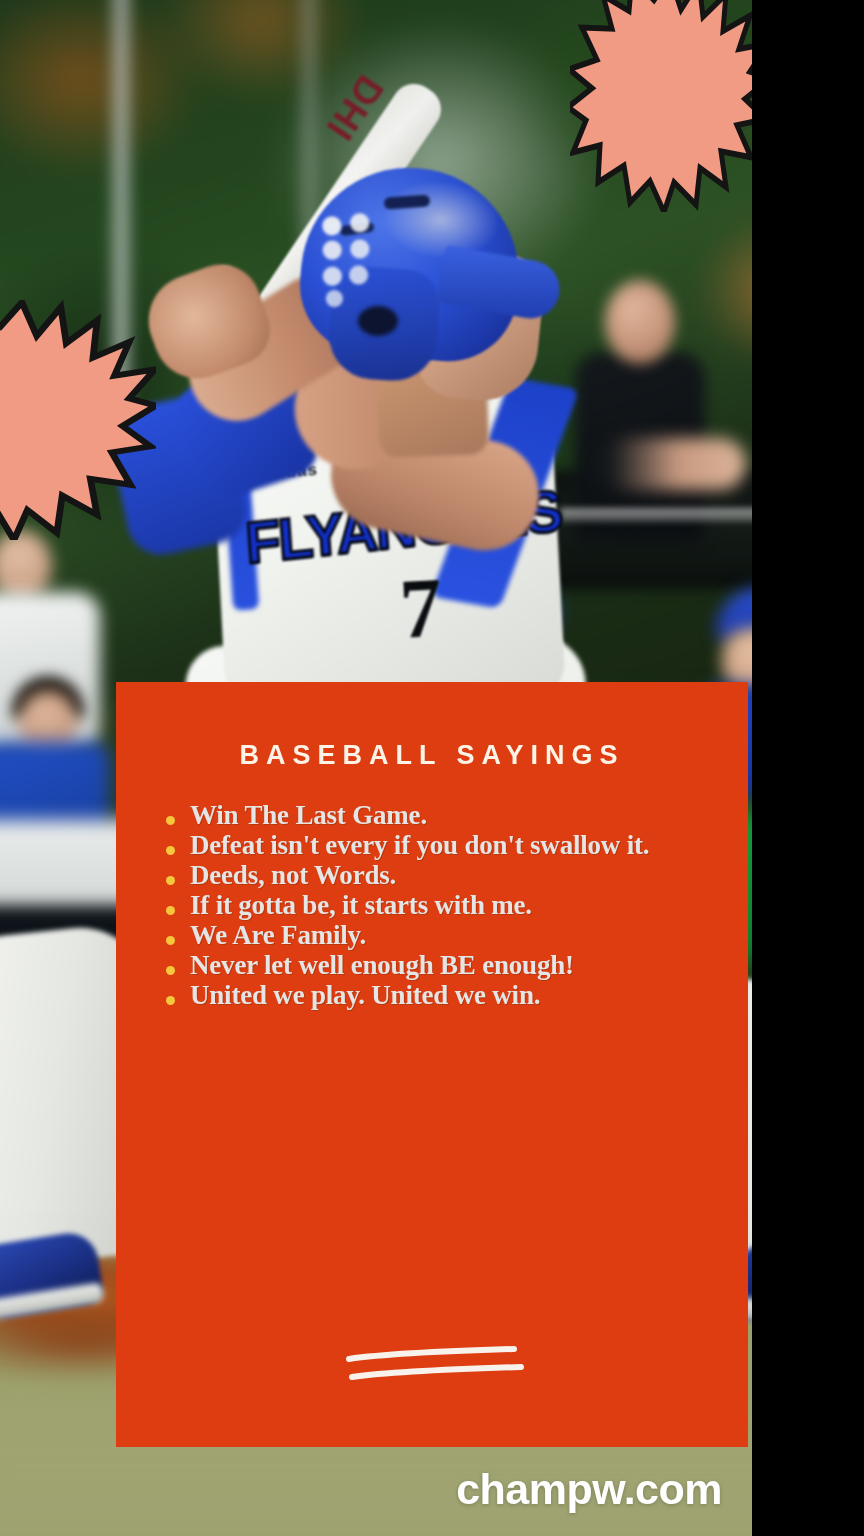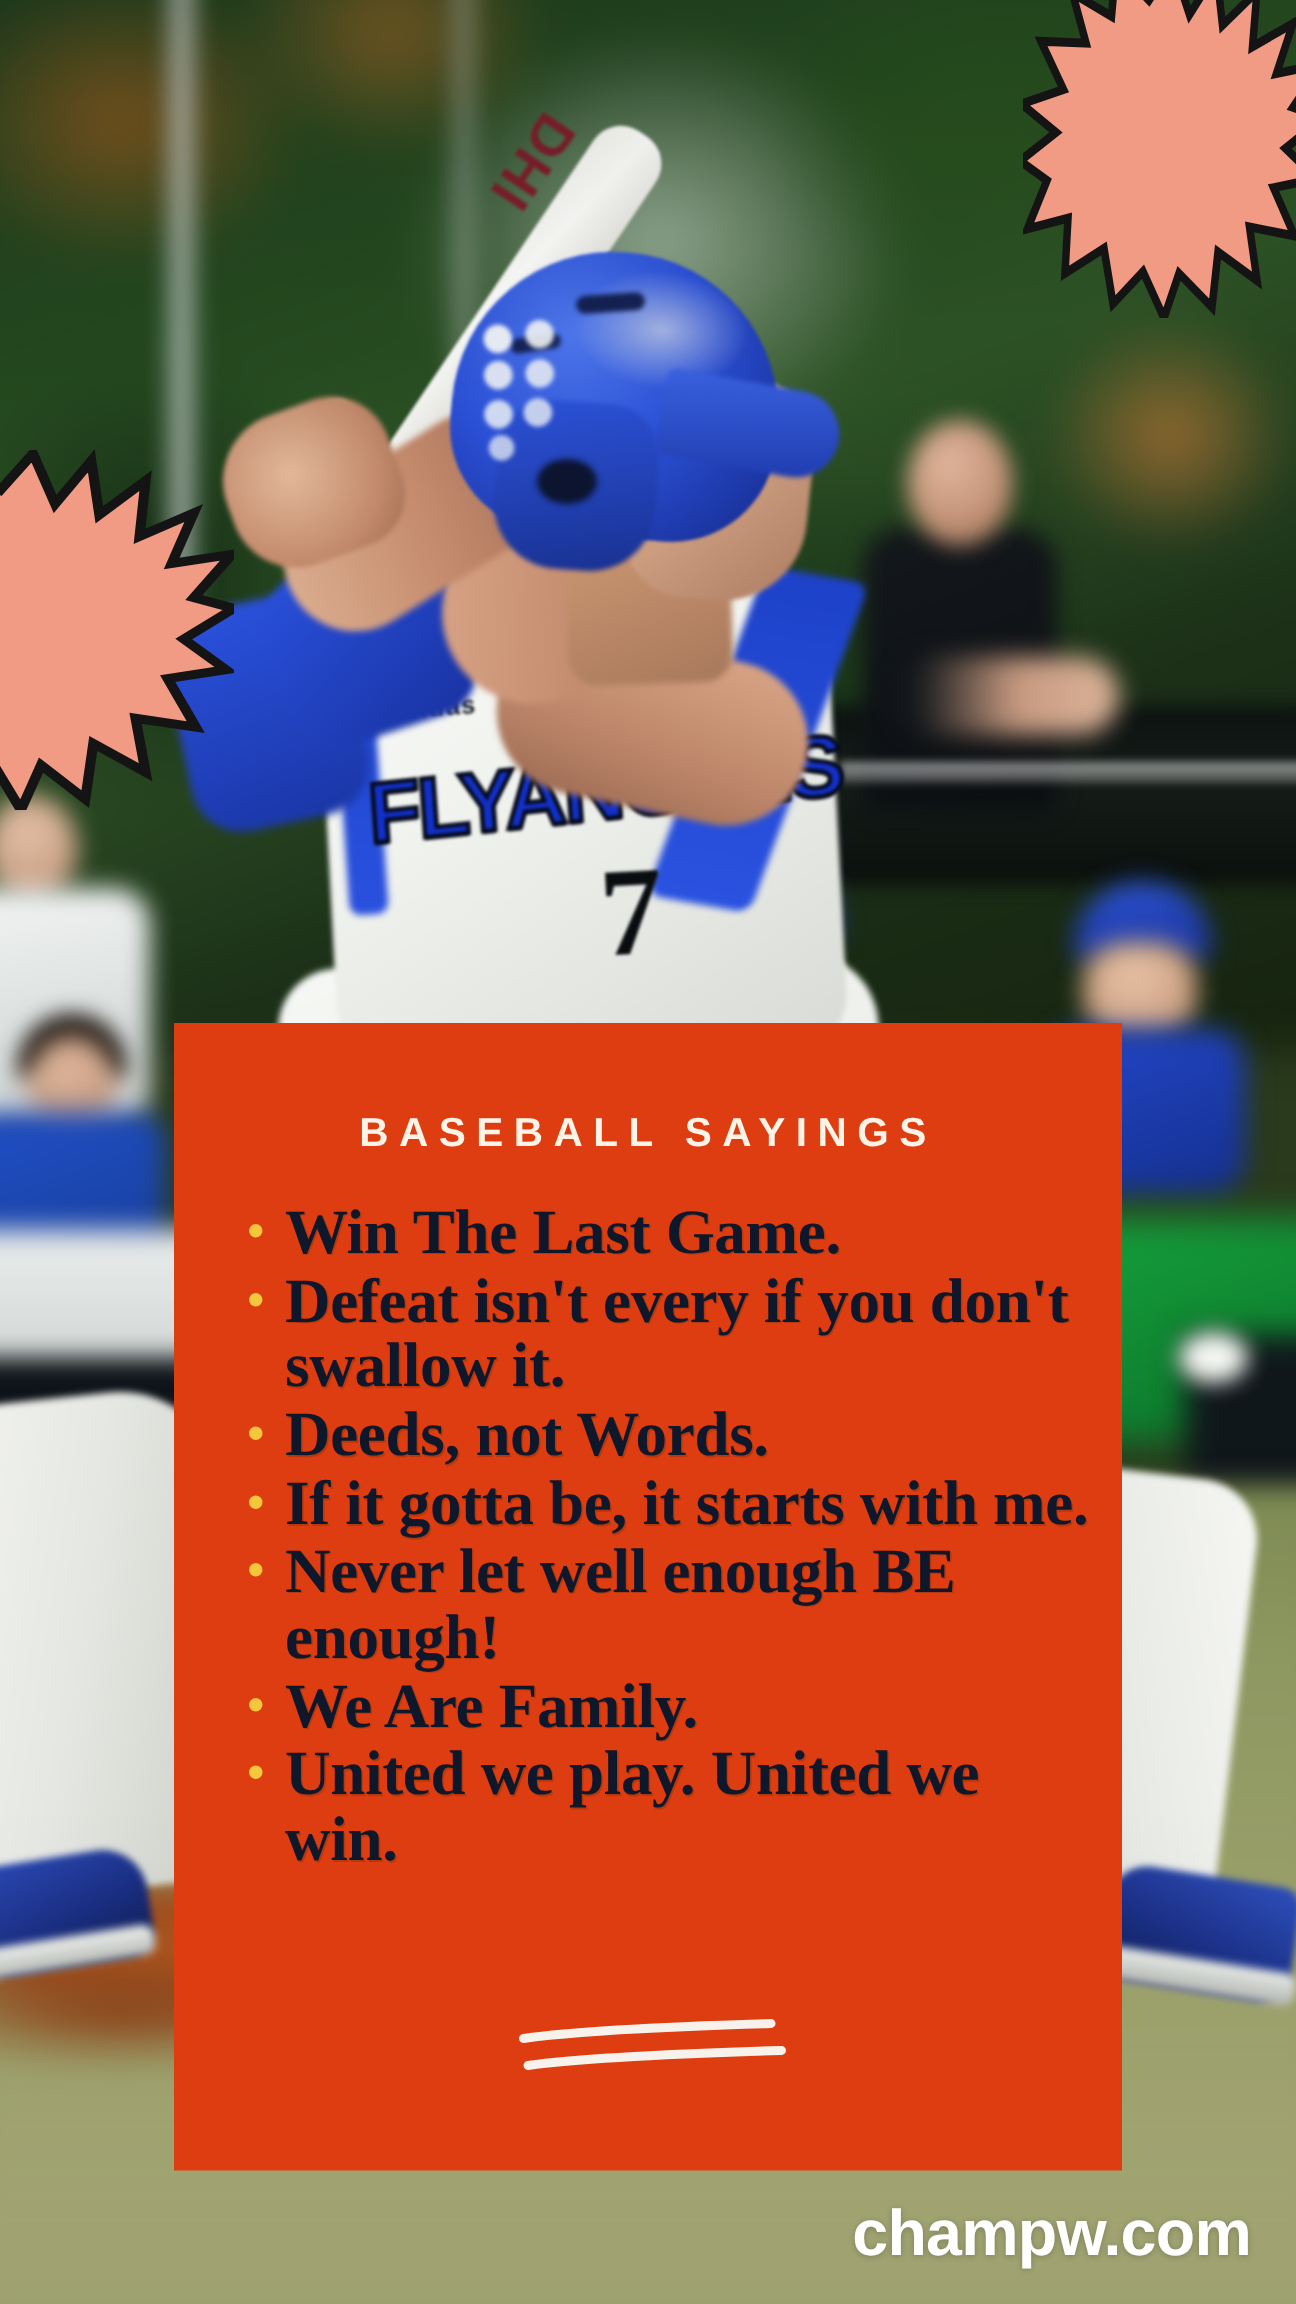--- a/index.html
+++ b/index.html
@@ -2,21 +2,21 @@
 <html><head>
 <meta charset="utf-8">
 <style>
   html, body {
     margin: 0;
     padding: 0;
     background: #000;
   }
   .poster {
     position: relative;
-    width: 864px;
+    width: 752px;
     height: 1536px;
     overflow: hidden;
     font-family: "Liberation Sans", sans-serif;
     background: #2a3a1c;
     text-decoration: underline;
   }
 
   
   .photo {
     position: absolute;
@@ -435,23 +435,23 @@
   }
   .sayings {
     margin: 30px 0 0 0;
     padding: 0 22px 0 74px;
     list-style: none;
   }
   .sayings li {
     position: relative;
     font-family: "Liberation Serif", serif;
     font-weight: bold;
-    font-size: 42px;
+    font-size: 27px;
     line-height: 1.04;
-    color: #0f172a;
+    color: #e5e5e5;
     letter-spacing: -0.2px;
     text-shadow: 1px 1px 0 rgba(150,52,10,.55);
     margin-bottom: 2px;
   }
   .sayings li::before {
     content: "";
     position: absolute;
     left: -24px;
     top: 15px;
     width: 9px; height: 9px;
@@ -570,22 +570,22 @@
   </div>
 
   <div class="card">
     <h1 class="card-title">BASEBALL SAYINGS</h1>
 
     <ul class="sayings">
       <li>Win The Last Game.</li>
       <li>Defeat isn't every if you don't swallow it.</li>
       <li>Deeds, not Words.</li>
       <li>If it gotta be, it starts with me.</li>
+      <li>We Are Family.</li>
       <li>Never let well enough BE enough!</li>
-      <li>We Are Family.</li>
       <li>United we play. United we win.</li>
     </ul>
 
     <div class="card-underline">
       <svg viewBox="0 0 632 46" width="632" height="46" aria-hidden="true">
         <path d="M233,18 C268,13 330,10 398,8" stroke="#f7f3ec" stroke-width="6" fill="none" stroke-linecap="round"></path>
         <path d="M236,36 C272,31 340,28 405,26" stroke="#f7f3ec" stroke-width="6" fill="none" stroke-linecap="round"></path>
       </svg>
     </div>
   </div>

